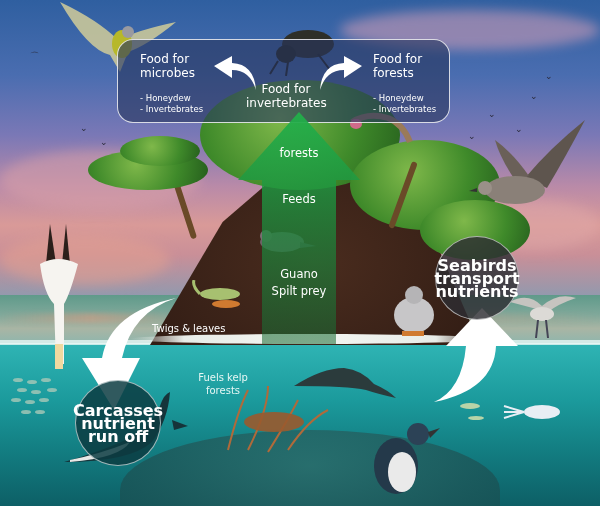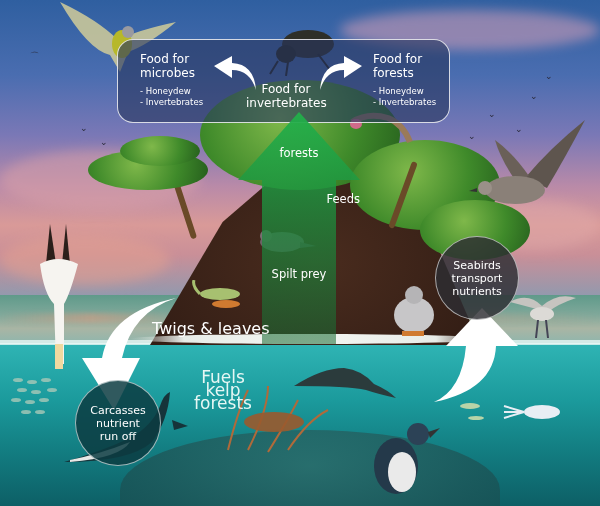--- a/index.html
+++ b/index.html
@@ -23,34 +23,34 @@
   .beach { position:absolute; left:130px; top:334px; width:360px; height:10px; border-radius:50%;
     background: linear-gradient(90deg, rgba(255,255,255,0), #e8ece8 15%, #f4f6f2 50%, #e8ece8 85%, rgba(255,255,255,0)); }
   .canopy { position:absolute; border-radius:50%; background: radial-gradient(circle at 40% 35%, #7fb84a 0%, #3f8a2a 55%, #245c1c 100%); }
   .trunk { position:absolute; background:#6a4a28; border-radius:3px; }
   .bird-silhouette { position:absolute; color:#2a2a3a; font-size:9px; line-height:1; }
 
   .info-box { position:absolute; left:117px; top:39px; width:331px; height:82px; border:1.5px solid rgba(255,255,255,.8);
     border-radius:16px; background: rgba(40,55,95,.62); }
   .box-col { position:absolute; color:#fff; }
   .box-title { font-size:12px; line-height:14px; }
-  .box-sub { font-size:8.5px; line-height:10.5px; margin-top:6px; }
+  .box-sub { font-size:8.5px; line-height:10.5px; margin-top:13px; }
   .box-left { left:22px; top:12px; }
   .box-right { left:255px; top:12px; }
   .box-center { left:128px; top:42px; width:80px; text-align:center; }
   .curve-arrow { position:absolute; }
 
   .green-arrow { position:absolute; left:238px; top:112px; width:122px; height:232px; }
   .arrow-text { position:absolute; color:#fff; font-size:11.5px; line-height:14px; text-align:center; width:122px; left:238px; }
 
-  .label { position:absolute; color:#fff; font-size:16px; line-height:13px; }
-  .label-kelp { color:#e6f7f4; font-size:17px; line-height:13px; text-align:center; }
+  .label { position:absolute; color:#fff; font-size:10px; line-height:13px; }
+  .label-kelp { color:#e6f7f4; font-size:10px; line-height:13px; text-align:center; }
 
   .circle { position:absolute; border-radius:50%; border:1px solid rgba(255,255,255,.6); display:flex; align-items:center; justify-content:center; text-align:center; }
-  .circle span { color:#fff; font-weight:normal; font-size:11px; line-height:13px; }
+  .circle span { color:#fff; font-weight:bold; font-size:16px; line-height:13px; }
   .circle-seabirds { left:435px; top:236px; width:82px; height:82px; background: rgba(45,45,50,.82); }
   .circle-runoff { left:75px; top:380px; width:84px; height:84px; background: rgba(12,60,66,.85); }
 
   .creature { position:absolute; }
 </style>
 </head>
 <body>
 
 <div class="scene">
 
@@ -208,24 +208,25 @@
         <stop offset="0" stop-color="#22b04a" stop-opacity=".95"></stop>
         <stop offset=".5" stop-color="#1d8a3c" stop-opacity=".75"></stop>
         <stop offset="1" stop-color="#1a6a34" stop-opacity=".55"></stop>
       </linearGradient>
     </defs>
     <path d="M61 0 L122 68 L98 68 L98 232 L24 232 L24 68 L0 68Z" fill="url(#ga)"></path>
   </svg>
   <div class="arrow-text" style="top:146px;">
     <div>forests</div>
   </div>
-  <div class="arrow-text" style="top:192px;text-align:right;">
+  <div class="arrow-text" style="top:192px;">
     <div>Feeds</div>
   </div>
   <div class="arrow-text" style="top:266px;line-height:16.5px;">
+    <div>Guano</div>
     <div>Spilt prey</div>
   </div>
 
   <div class="label" style="left:152px;top:322px;">Twigs &amp; leaves</div>
   <div class="label label-kelp" style="left:188px;top:371px;width:70px;">
     <div>Fuels kelp</div>
     <div>forests</div>
   </div>
 
   <svg class="creature" style="left:78px;top:298px;" width="100" height="114" viewBox="0 0 100 114">

